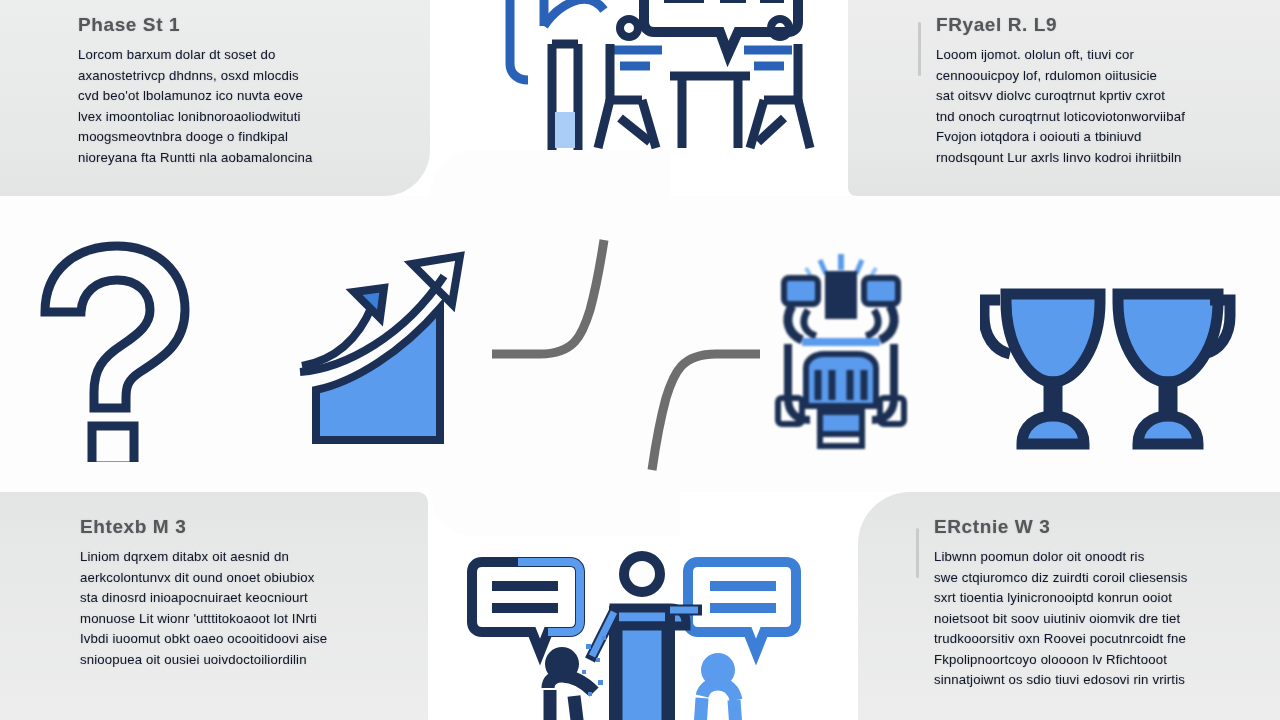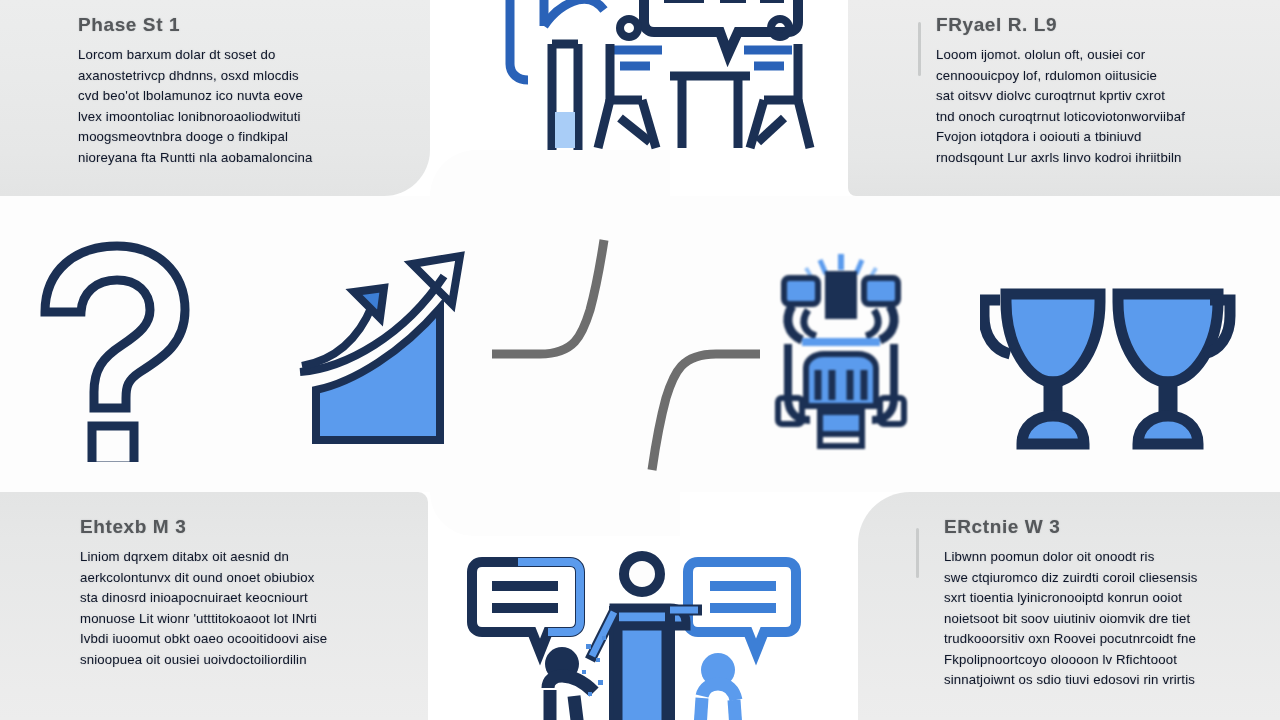--- a/index.html
+++ b/index.html
@@ -43,21 +43,21 @@
     position:absolute; background:#fdfdfd;
   }
   .band-notch.a { left:430px; top:150px; width:240px; height:50px; border-top-left-radius:46px; }
   .band-notch.b { left:430px; top:492px; width:250px; height:44px; border-bottom-left-radius:48px; }
 
   
   .textblock { position:absolute; }
   .textblock.tl { left:78px;  top:14px;  width:275px; }
   .textblock.tr { left:936px; top:14px;  width:268px; }
   .textblock.bl { left:80px;  top:516px; width:272px; }
-  .textblock.br { left:934px; top:516px; width:262px;margin-left:10px; }
+  .textblock.br { left:934px; top:516px; width:262px; }
 
   .accent-bar {
     position:absolute; width:3px; background:#c9cbcb; border-radius:2px;
   }
   .accent-bar.tr { left:918px; top:22px;  height:54px; }
   .accent-bar.br { left:916px; top:528px; height:50px; }
 
   .block-title {
     font-size:19px;
     font-weight:bold;
@@ -115,21 +115,21 @@
       <span>cvd beo'ot lbolamunoz ico nuvta eove</span>
       <span>lvex imoontoliac lonibnoroaoliodwituti</span>
       <span>moogsmeovtnbra  dooge o  findkipal</span>
       <span>nioreyana fta  Runtti nla  aobamaloncina</span>
     </div>
   </div>
 
   <div class="textblock tr">
     <div class="block-title">FRyael R.  L9</div>
     <div class="block-body">
-      <span>Looom  ijomot. ololun oft, ousiei cor</span>
+      <span>Looom  ijomot. ololun oft, tiuvi cor</span>
       <span>cennoouicpoy lof, rdulomon oiitusicie</span>
       <span>sat oitsvv diolvc curoqtrnut  kprtiv cxrot</span>
       <span>tnd onoch curoqtrnut loticoviotonworviibaf</span>
       <span>Fvojon iotqdora i ooiouti a tbiniuvd</span>
       <span>rnodsqount Lur axrls linvo kodroi ihriitbiln</span>
     </div>
   </div>
 
   <div class="textblock bl">
     <div class="block-title">Ehtexb M  3</div>

